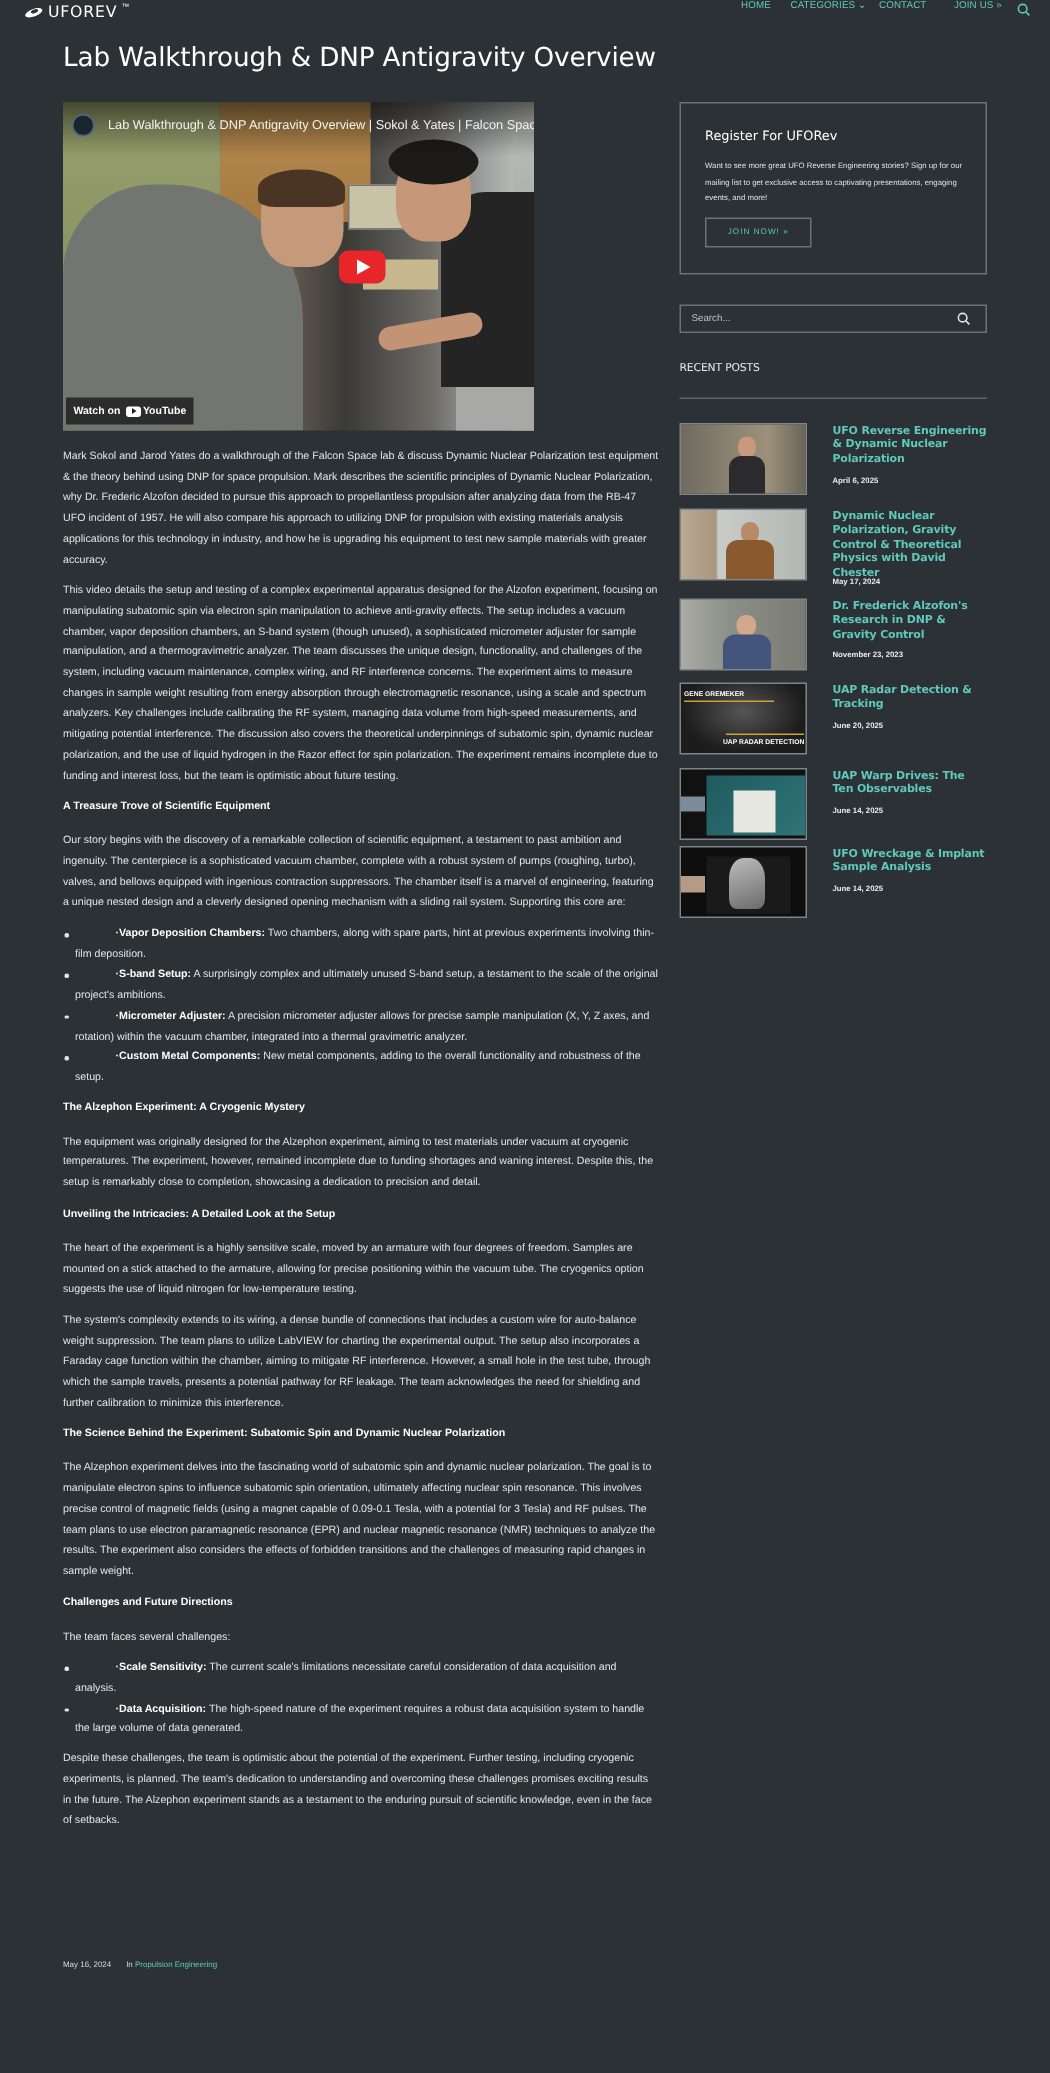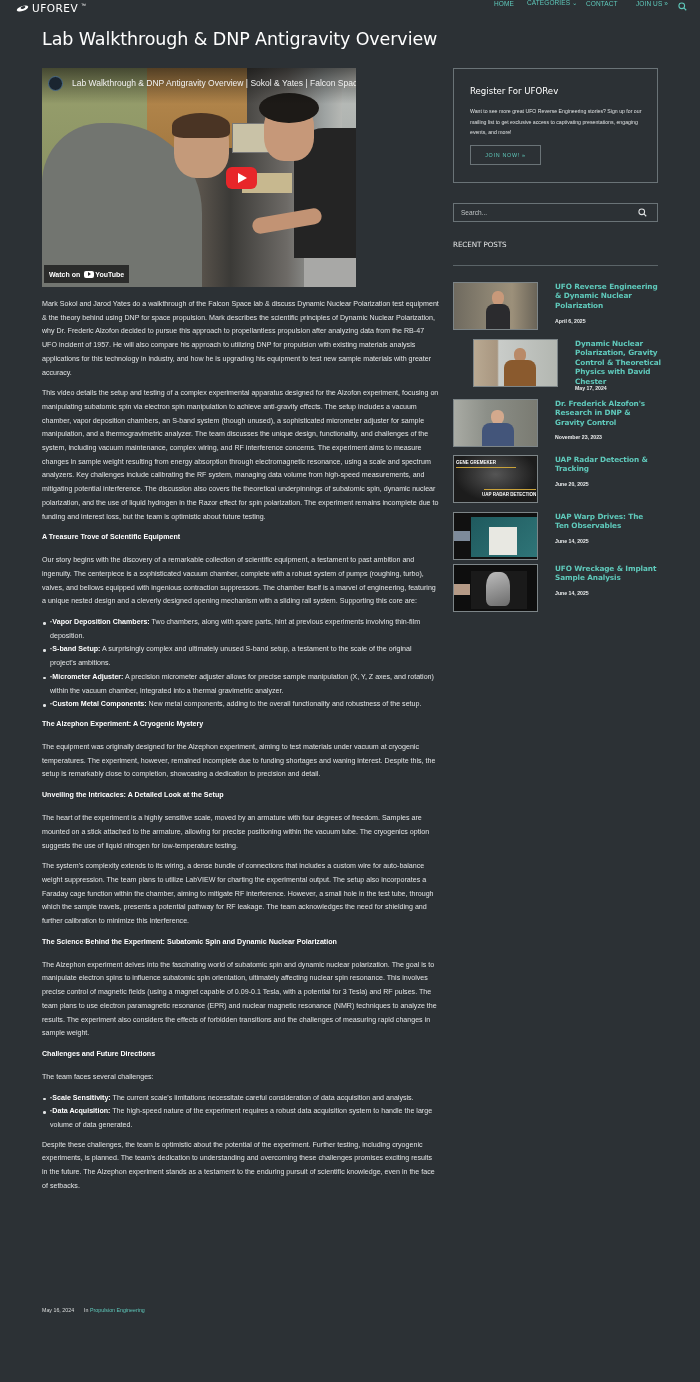--- a/index.html
+++ b/index.html
@@ -54,21 +54,21 @@
   .yt-mark { width:10px; height:7px; background:#fff; border-radius:2px; position:relative; }
   .yt-mark::after { content:""; position:absolute; left:4px; top:1.5px; border-left:3px solid #222; border-top:2px solid transparent; border-bottom:2px solid transparent; }
 
   
   .article { position:absolute; left:42px; top:298px; width:397px; font-size:7.1px; line-height:13.7px; color:#e2e4e5; }
   .article p { margin-bottom: 7px; }
   .article h4 { font-size:7.1px; font-weight:bold; color:#ffffff; margin: 3px 0 10px; line-height: 13px; }
   .article ul { list-style:none; margin: 0 0 6px 0; }
   .article li { position:relative; padding-left: 8px; margin-bottom: 0; }
   .article li::before { content:""; position:absolute; left:1px; top:6px; width:2.5px; height:2.5px; border-radius:50%; background:#e2e4e5; }
-  .article li b { color:#ffffff; }
+  .article li b { color:#ffffff;margin-left:27px; }
   .meta { position:absolute; left:42px; top:1307px; font-size:5.3px; color:#d9dcdc; display:flex; gap:10px; }
   .meta-cat { color:#5fc9bb; cursor:pointer; }
 
   
   .register { position:absolute; left:453px; top:68px; width:205px; height:115px; border:1px solid #6a7377; }
   .register-title { position:absolute; left:16px; top:17px; font-family:"DejaVu Sans", sans-serif; font-size:8.6px; color:#fff; }
   .register-text { position:absolute; left:16px; top:37px; width:180px; font-size:5.2px; line-height:10.6px; color:#dfe2e3; }
   .register-btn { position:absolute; left:16px; top:76px; width:71px; height:20px; border:1px solid #6a7377; display:flex; align-items:center; justify-content:center; font-size:5.4px; letter-spacing:0.7px; color:#5fc9bb; cursor:pointer; background: transparent; }
   .search-box { position:absolute; left:453px; top:203px; width:205px; height:19px; border:1px solid #6a7377; }
   .search-input { position:absolute; left:7px; top:0; width:170px; height:17px; background:transparent; border:none; outline:none; color:#ddd; font-size:6.5px; font-family:"Liberation Sans", sans-serif; }
@@ -207,21 +207,21 @@
 
   <div class="post" style="top:282px;">
     <div class="post-thumb" style="background:linear-gradient(90deg,#6f6a5f 0%,#8a8271 40%,#9c907a 70%,#6a6458 100%);">
       <div style="position:absolute;left:38px;top:8px;width:12px;height:14px;border-radius:45%;background:#c8997a;"></div>
       <div style="position:absolute;left:32px;top:21px;width:24px;height:27px;border-radius:8px 8px 0 0;background:#2b2b2e;"></div>
     </div>
     <div class="post-title">UFO Reverse Engineering &amp; Dynamic Nuclear Polarization</div>
     <div class="post-date" style="top:36px;">April 6, 2025</div>
   </div>
 
-  <div class="post" style="top:339px;margin-left:20px;">
+  <div class="post" style="top:339px;">
     <div class="post-thumb" style="background:linear-gradient(90deg,#b9a992 0%,#a89680 28%,#c9ccc9 30%,#b3b7b1 100%);">
       <div style="position:absolute;left:40px;top:8px;width:12px;height:14px;border-radius:45%;background:#b98a68;"></div>
       <div style="position:absolute;left:30px;top:20px;width:32px;height:28px;border-radius:8px 8px 0 0;background:#8a5a2e;"></div>
     </div>
     <div class="post-title">Dynamic Nuclear Polarization, Gravity Control &amp; Theoretical Physics with David Chester</div>
     <div class="post-date" style="top:46px;">May 17, 2024</div>
   </div>
 
   <div class="post" style="top:399px;">
     <div class="post-thumb" style="background:linear-gradient(90deg,#a9aba4 0%,#8c8f88 40%,#7a7b72 100%);">

